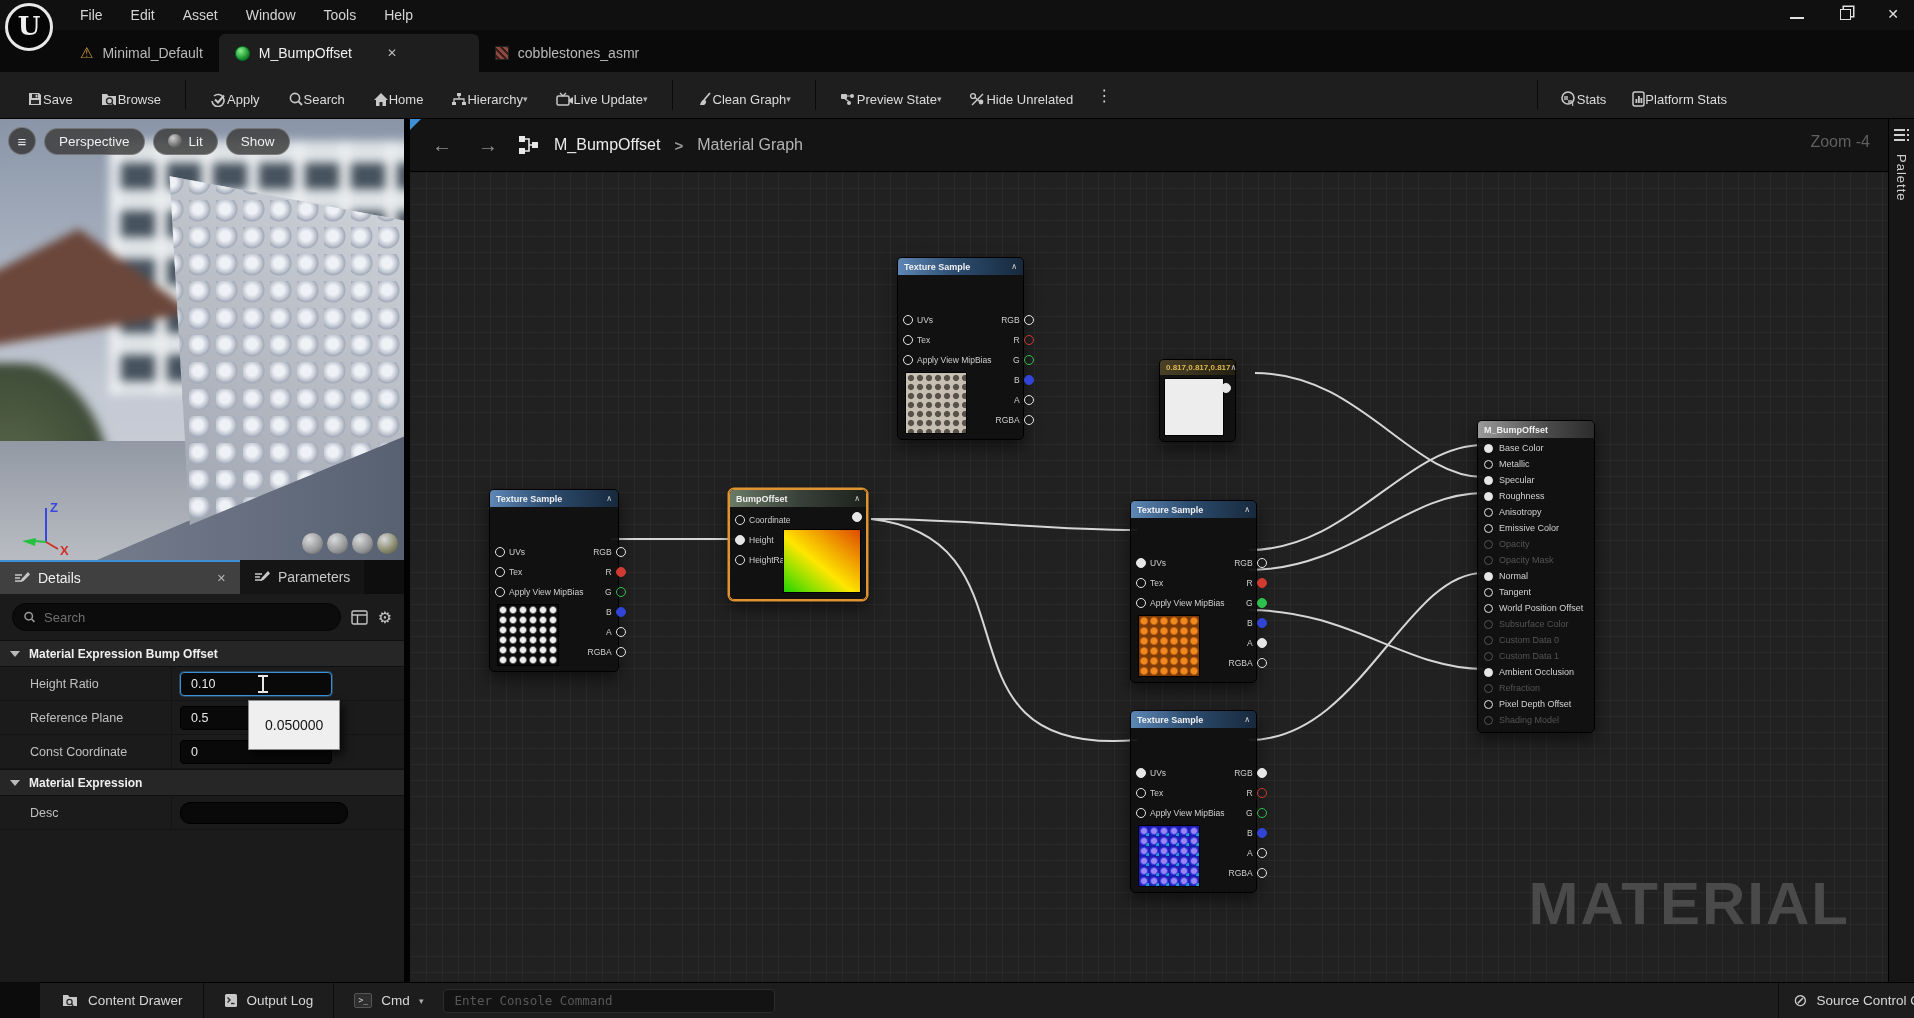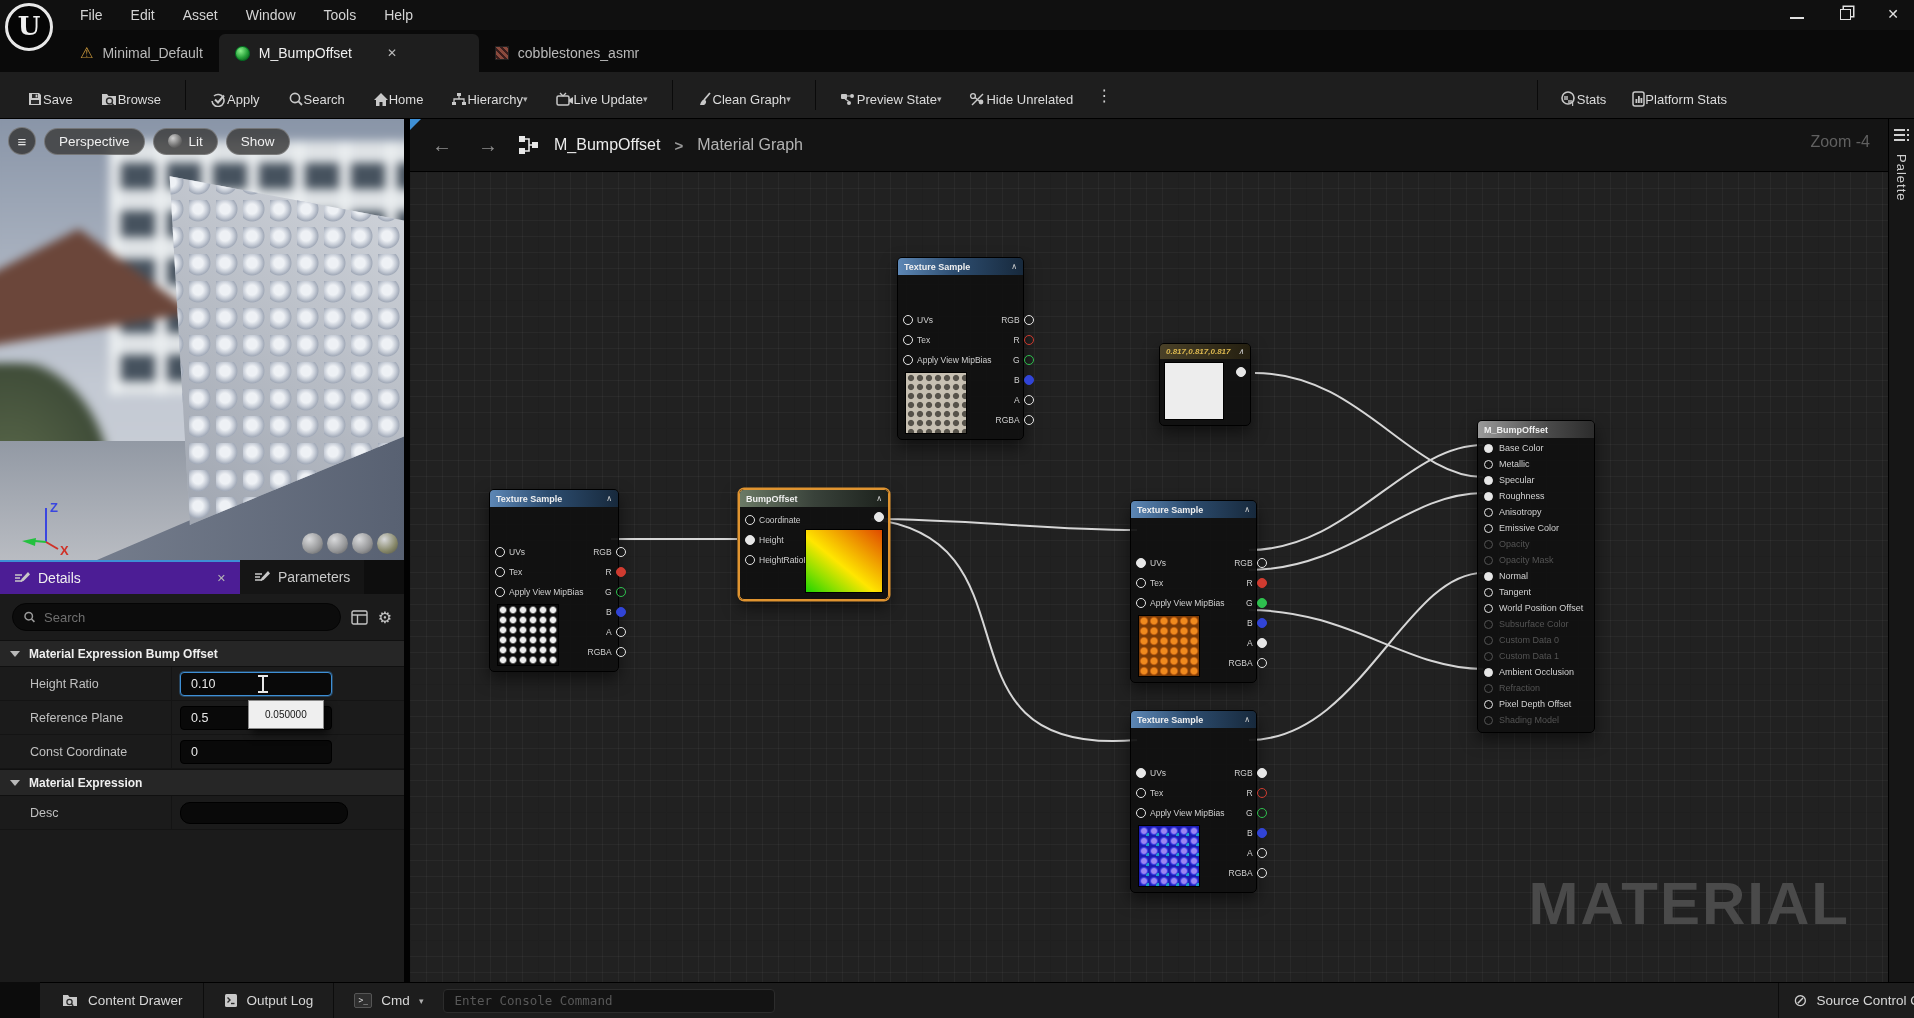--- a/index.html
+++ b/index.html
@@ -61,39 +61,39 @@
   .vp-pill { height:27px; padding:0 14px; border-radius:14px; background:rgba(62,62,62,0.85); border:1px solid rgba(160,160,160,0.5); color:#efefef; font-size:13.5px; display:flex; align-items:center; gap:7px; }
   .lit-ball { width:14px; height:14px; border-radius:50%; background:radial-gradient(circle at 35% 30%, #cfcfcf, #6d6d6d 60%, #3a3a3a); }
   .vp-axis { position:absolute; left:8px; bottom:4px; }
   .vp-shapes { position:absolute; right:6px; bottom:6px; display:flex; gap:4px; }
   .vp-shape { width:21px; height:21px; border-radius:50%; background:radial-gradient(circle at 35% 30%, #e6e6e6, #9a9a9a 60%, #555); opacity:0.9; }
 
   
   .details { position:absolute; left:0; top:560px; width:404px; height:422px; background:#1b1b1b; }
   .dtabs { display:flex; height:34px; background:#0e0e0e; }
   .dtab { display:flex; align-items:center; gap:8px; padding:0 14px; font-size:14px; color:#c9c9c9; background:#151515; }
-  .dtab.active { background:#4c1d95; border-top:2px solid #3e8fd5; color:#efefef; flex:0 0 240px; }
+  .dtab.active { background:#404040; border-top:2px solid #3e8fd5; color:#efefef; flex:0 0 240px; }
   .dtab .close { margin-left:auto; font-size:11px; color:#b5b5b5; }
   .dtab-icon { width:16px; height:14px; }
   .dsearchrow { display:flex; align-items:center; gap:10px; padding:9px 12px 9px 12px; }
   .dsearch { flex:1; height:28px; background:#0c0c0c; border:1px solid #050505; border-radius:14px; display:flex; align-items:center; padding:0 10px; gap:8px; }
   .dsearch input { background:transparent; border:none; outline:none; color:#cfcfcf; font-size:13px; width:100%; font-family:"Liberation Sans",sans-serif; }
   .dsearch input::placeholder { color:#6f6f6f; }
   .dicon { color:#c3c3c3; font-size:16px; }
   .dsection { height:27px; background:#262626; display:flex; align-items:center; gap:9px; padding:0 10px; font-size:12px; font-weight:bold; color:#efefef; border-top:1px solid #101010; border-bottom:1px solid #101010; }
   .tri-down { width:0; height:0; border-left:5px solid transparent; border-right:5px solid transparent; border-top:6px solid #b9b9b9; }
   .drow { display:flex; align-items:center; height:34px; border-bottom:1px solid #141414; }
   .drow .dlabel { flex:0 0 172px; padding-left:30px; font-size:12.5px; color:#c0c0c0; border-right:1px solid #141414; align-self:stretch; display:flex; align-items:center; }
   .dinput { width:152px; height:24px; background:#090909; border:1px solid #000; border-radius:4px; color:#e8e8e8; font-size:12.5px; padding:0 10px; font-family:"Liberation Sans",sans-serif; outline:none; }
   .dinput.focused { border:1px solid #3e8fd5; box-shadow:0 0 0 1px rgba(62,143,213,0.35); position:relative; }
   .dinput-wrap { position:relative; display:flex; align-items:center; }
   .ibeam { position:absolute; left:78px; top:3px; width:10px; height:18px; pointer-events:none; }
   .ibeam:before { content:""; position:absolute; left:4px; top:0; width:1.5px; height:18px; background:#e8e8e8; }
   .ibeam:after { content:""; position:absolute; left:0; top:0; width:10px; height:2px; background:#e8e8e8; box-shadow:0 16px 0 #e8e8e8; }
-  .tooltip { position:absolute; left:248px; top:140px; background:#efefef; color:#141414; border:1px solid #8a8a8a; box-shadow:4px 5px 8px rgba(0,0,0,0.65); padding:8px 16px; font-size:10px; z-index:50; }
+  .tooltip { position:absolute; left:248px; top:140px; background:#efefef; color:#141414; border:1px solid #8a8a8a; box-shadow:4px 5px 8px rgba(0,0,0,0.65); padding:16px 16px; font-size:14px; z-index:50; }
   .desc-input { width:168px; height:22px; background:#090909; border:1px solid #000; border-radius:10px; }
 
   
   .splitter { position:absolute; left:404px; top:119px; width:6px; height:863px; background:#020202; }
   .graph { position:absolute; left:410px; top:119px; width:1504px; height:863px; background:#212121; overflow:hidden; }
   .gcrumb { position:absolute; left:0; top:0; width:100%; height:53px; background:#141414; border-bottom:1px solid #000; display:flex; align-items:center; padding:0 16px; gap:14px; z-index:6; }
   .gcrumb .navarrow { font-size:20px; color:#8f8f8f; padding:0 6px; }
   .crumb-root { font-size:16px; color:#ececec; }
   .crumb-sep { font-size:15px; color:#9a9a9a; font-weight:bold; }
   .crumb-page { font-size:16px; color:#b4b4b4; }
@@ -500,21 +500,21 @@
               <span class="pin"></span>
             </div>
           <div class="trow out">
               <span>RGBA</span>
               <span class="pin"></span>
             </div>
         </div>
       </div>
     </div>
 
-    <div class="node" style="left:749px; top:224px; width:92px;font-style:italic;">
+    <div class="node" style="left:749px; top:240px; width:77px;">
       <div class="nhead const-head">
           <span>0.817,0.817,0.817</span>
           <span class="ncol">∧</span>
         </div>
       <div class="const-body">
         <div class="const-swatch"></div>
         <span class="pin filled const-out"></span>
       </div>
     </div>
 
@@ -561,21 +561,21 @@
               <span class="pin"></span>
             </div>
           <div class="trow out">
               <span>RGBA</span>
               <span class="pin"></span>
             </div>
         </div>
       </div>
     </div>
 
-    <div class="node bump" style="left:329px; top:370px; width:150px;">
+    <div class="node bump" style="left:319px; top:370px; width:138px;">
       <div class="nhead bump-head">
           <span>BumpOffset</span>
           <span class="ncol">∧</span>
         </div>
       <div class="bump-body">
         <div class="bump-in">
           <div class="trow">
               <span class="pin"></span>
               <span>Coordinate</span>
             </div>

